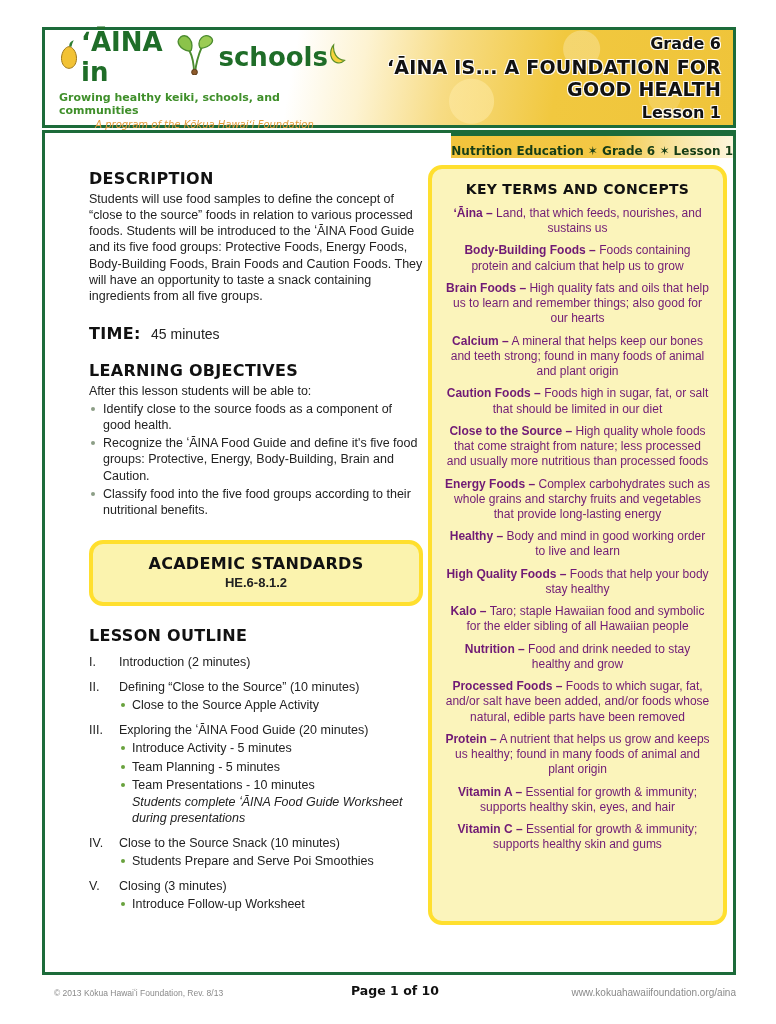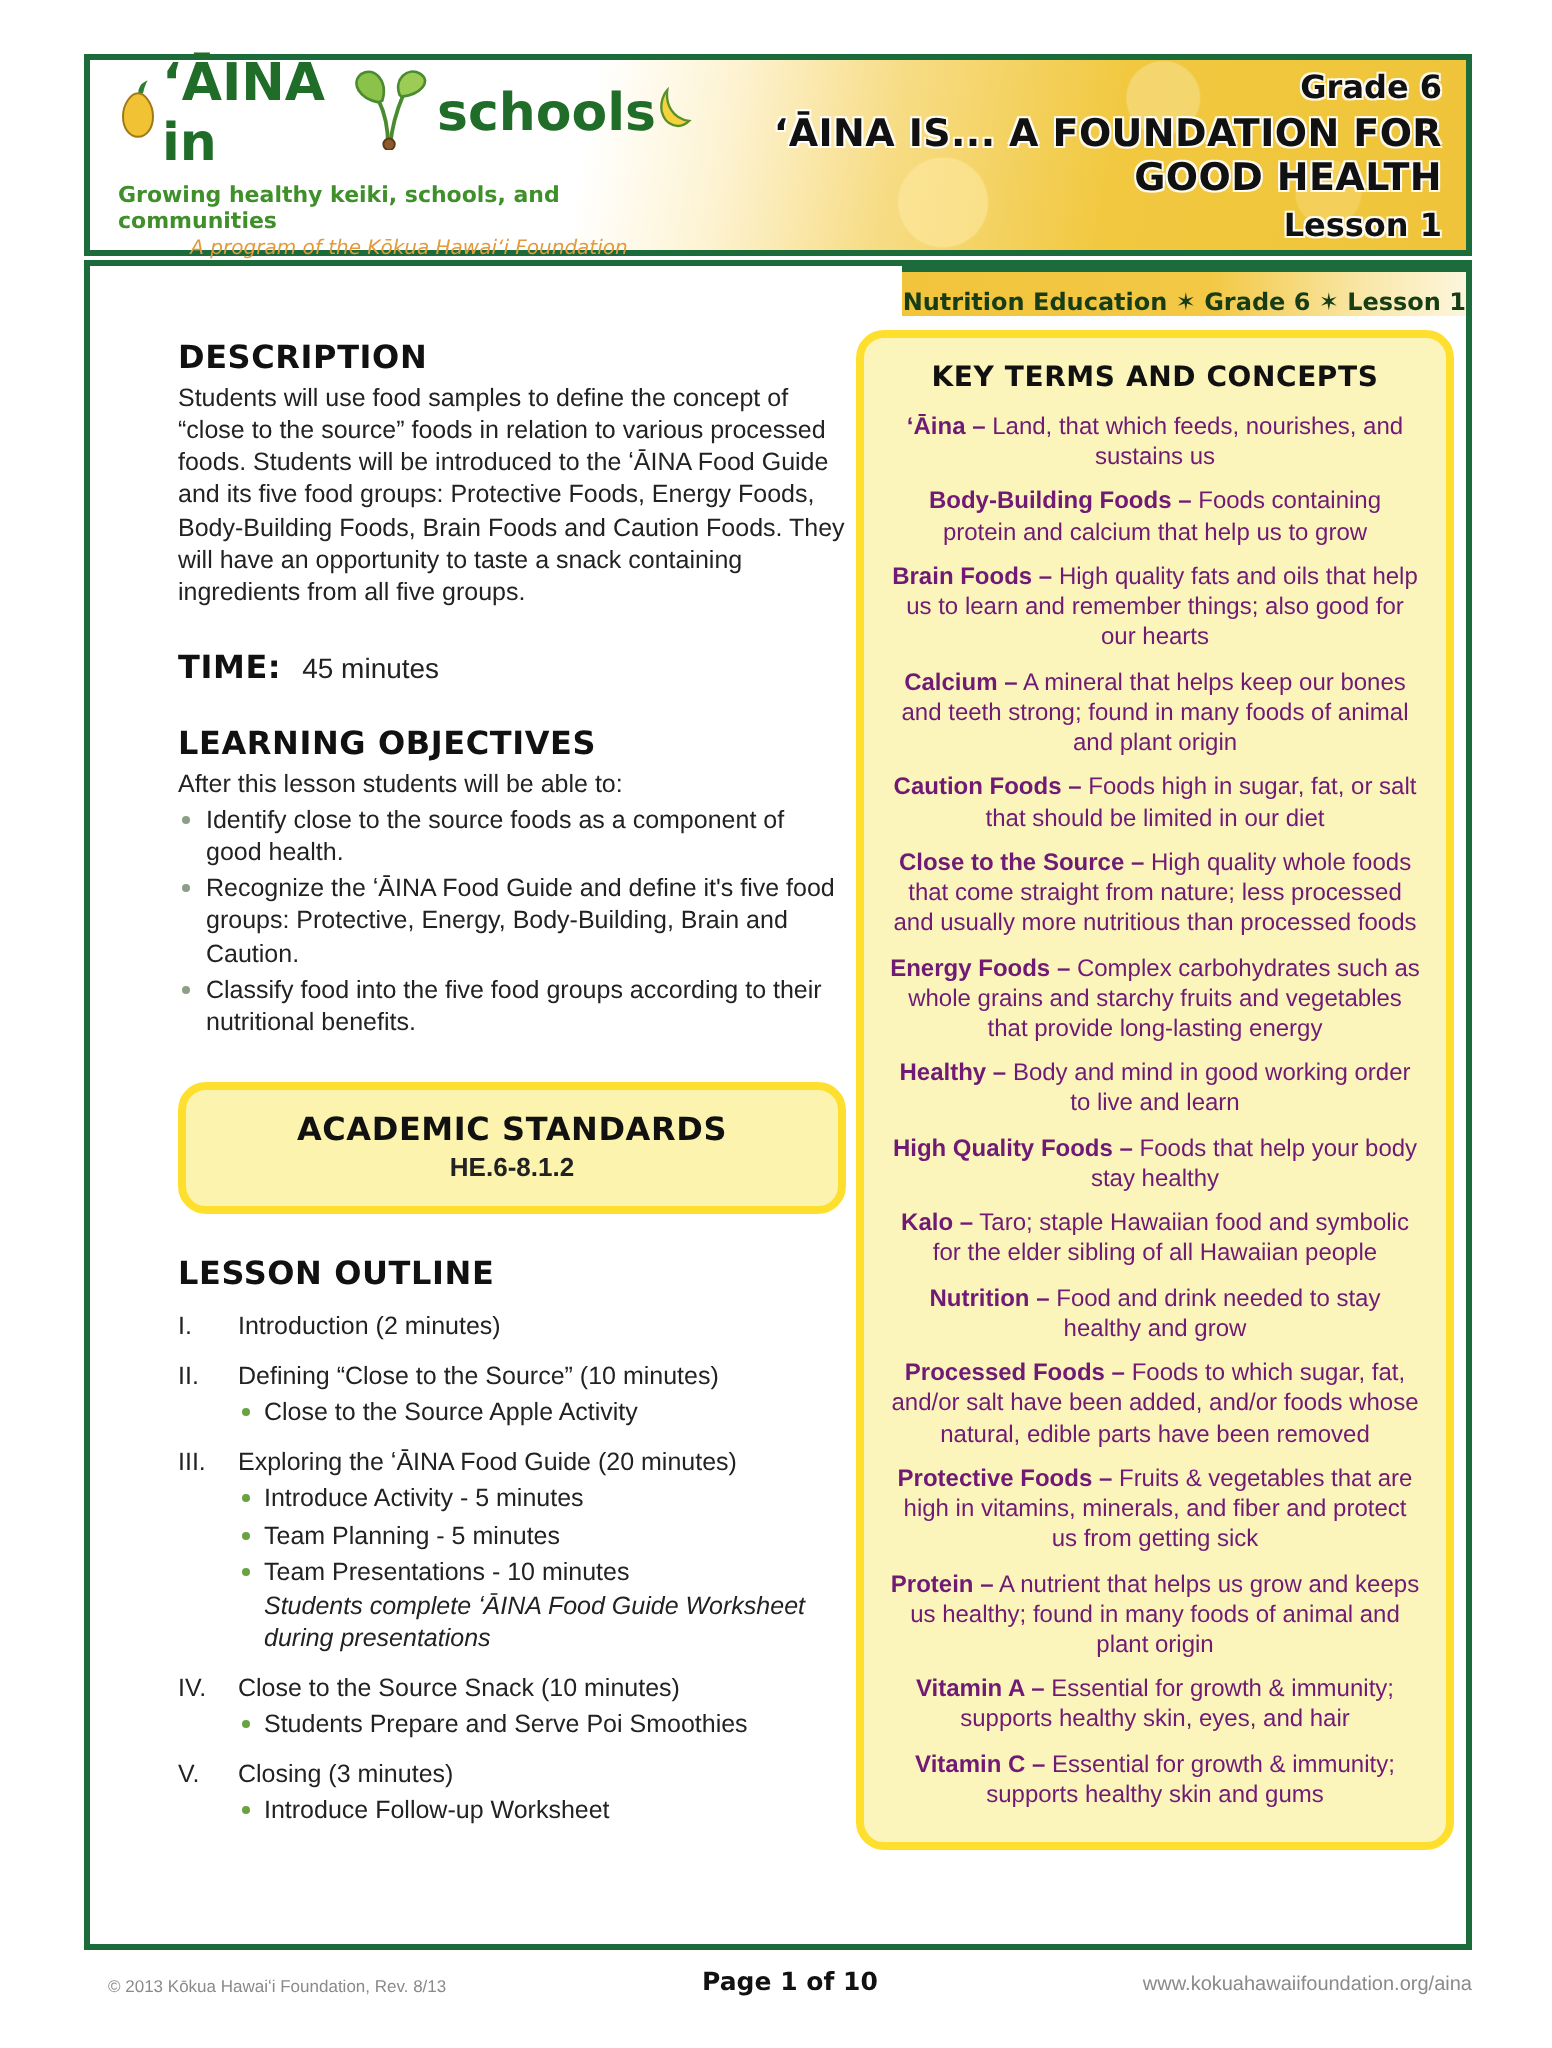--- a/index.html
+++ b/index.html
@@ -208,21 +208,20 @@
         <p class="term-entry"><b>Brain Foods –</b> <span>High quality fats and oils that help us to learn and remember things; also good for our hearts</span></p>
         <p class="term-entry"><b>Calcium –</b> <span>A mineral that helps keep our bones and teeth strong; found in many foods of animal and plant origin</span></p>
         <p class="term-entry"><b>Caution Foods –</b> <span>Foods high in sugar, fat, or salt that should be limited in our diet</span></p>
         <p class="term-entry"><b>Close to the Source –</b> <span>High quality whole foods that come straight from nature; less processed and usually more nutritious than processed foods</span></p>
         <p class="term-entry"><b>Energy Foods –</b> <span>Complex carbohydrates such as whole grains and starchy fruits and vegetables that provide long-lasting energy</span></p>
         <p class="term-entry"><b>Healthy –</b> <span>Body and mind in good working order to live and learn</span></p>
         <p class="term-entry"><b>High Quality Foods –</b> <span>Foods that help your body stay healthy</span></p>
         <p class="term-entry"><b>Kalo –</b> <span>Taro; staple Hawaiian food and symbolic for the elder sibling of all Hawaiian people</span></p>
         <p class="term-entry"><b>Nutrition –</b> <span>Food and drink needed to stay healthy and grow</span></p>
         <p class="term-entry"><b>Processed Foods –</b> <span>Foods to which sugar, fat, and/or salt have been added, and/or foods whose natural, edible parts have been removed</span></p>
-        <p class="term-entry"><b>Protective Foods –</b> <span>Fruits &amp; vegetables that are high in vitamins, minerals, and fiber and protect us from getting sick</span></p>
         <p class="term-entry"><b>Protein –</b> <span>A nutrient that helps us grow and keeps us healthy; found in many foods of animal and plant origin</span></p>
         <p class="term-entry"><b>Vitamin A –</b> <span>Essential for growth &amp; immunity; supports healthy skin, eyes, and hair</span></p>
         <p class="term-entry"><b>Vitamin C –</b> <span>Essential for growth &amp; immunity; supports healthy skin and gums</span></p>
       </div>
     </div>
 
     <div class="footer-bar">
       <span>Nutrition Education  ✶  Grade 6  ✶  Lesson 1</span>
     </div>
   </div>

